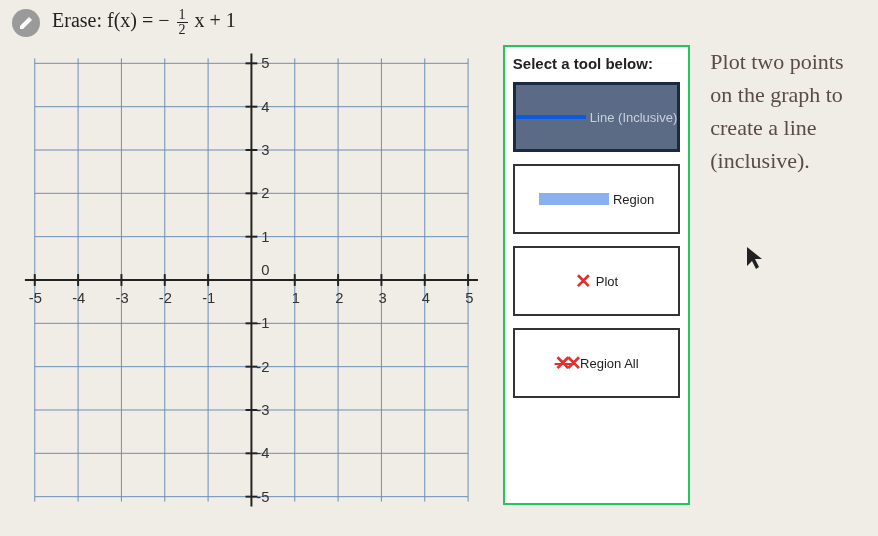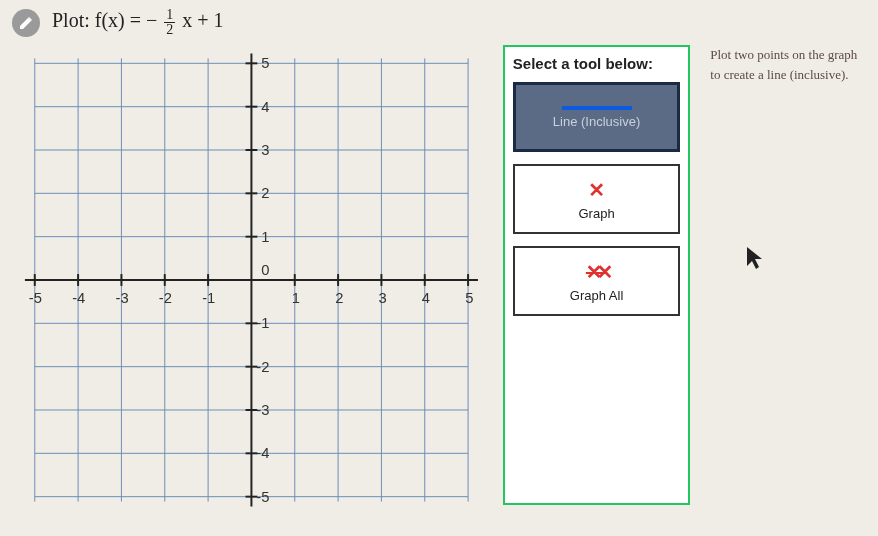--- a/index.html
+++ b/index.html
@@ -71,21 +71,21 @@
       color: #222;
       margin-bottom: 10px;
     }
     .tool-btn {
       border: 2px solid #333;
       background: #fff;
       width: 100%;
       height: 70px;
       margin-bottom: 12px;
       display: flex;
-      flex-direction: column;
+      flex-direction: row;
       align-items: center;
       justify-content: center;
       cursor: pointer;
       font-family: Arial, sans-serif;
       font-size: 13px;
       color: #222;
       gap: 4px;
     }
     .tool-btn.selected {
       background: #5b6b85;
@@ -108,21 +108,21 @@
     }
     .tool-swatch-region {
       width: 70px;
       height: 12px;
       background: #8bb0f0;
     }
     .tool-x { color: #e03030; font-size: 20px; font-weight: bold; }
     .tool-xx { color: #e03030; font-size: 20px; font-weight: bold; letter-spacing: -6px; text-decoration: line-through; }
     .help-text {
       font-family: Georgia, serif;
-      font-size: 13px;
+      font-size: 22px;
       color: #5a4a4a;
       width: 150px;
       line-height: 1.5;
     }
     .cursor-arrow {
       position: absolute;
       left: 746px;
       top: 246px;
     }
   </style>
@@ -130,21 +130,21 @@
 <body>
 
 <div class="header">
   <div class="pencil-container">
     <svg width="16" height="16" viewBox="0 0 16 16">
       <path d="M2 14 L2 11 L10 3 L13 6 L5 14 Z" fill="#fff"></path>
       <path d="M10 3 L13 6 L14 5 L11 2 Z" fill="#fff"></path>
     </svg>
   </div>
   <div class="prompt-text">
-    <span>Plot:</span>
+    <span>Erase:</span>
     <span class="fx">f(x) =</span>
     <span>−</span>
     <span class="fraction">
       <span class="num">1</span>
       <span class="den">2</span>
     </span>
     <span class="fx">x + 1</span>
   </div>
 </div>
 
@@ -233,29 +233,33 @@
 
   <div class="tools-panel">
     <div class="tools-title">Select a tool below:</div>
 
     <div class="tool-btn selected">
       <div class="tool-swatch-line"></div>
       <span>Line (Inclusive)</span>
     </div>
 
 
+    <div class="tool-btn">
+      <div class="tool-swatch-region"></div>
+      <span>Region</span>
+    </div>
 
     <div class="tool-btn">
       <div class="tool-x">✕</div>
-      <span>Graph</span>
+      <span>Plot</span>
     </div>
 
     <div class="tool-btn">
       <div class="tool-xx">✕✕</div>
-      <span>Graph All</span>
+      <span>Region All</span>
     </div>
   </div>
 
   <div class="help-text">Plot two points on the graph to create a line (inclusive).</div>
 </div>
 
 <div class="cursor-arrow">
   <svg width="18" height="24" viewBox="0 0 18 24">
     <path d="M1 1 L1 20 L6 15 L10 23 L13 21 L9 13 L16 13 Z" fill="#222"></path>
   </svg>

